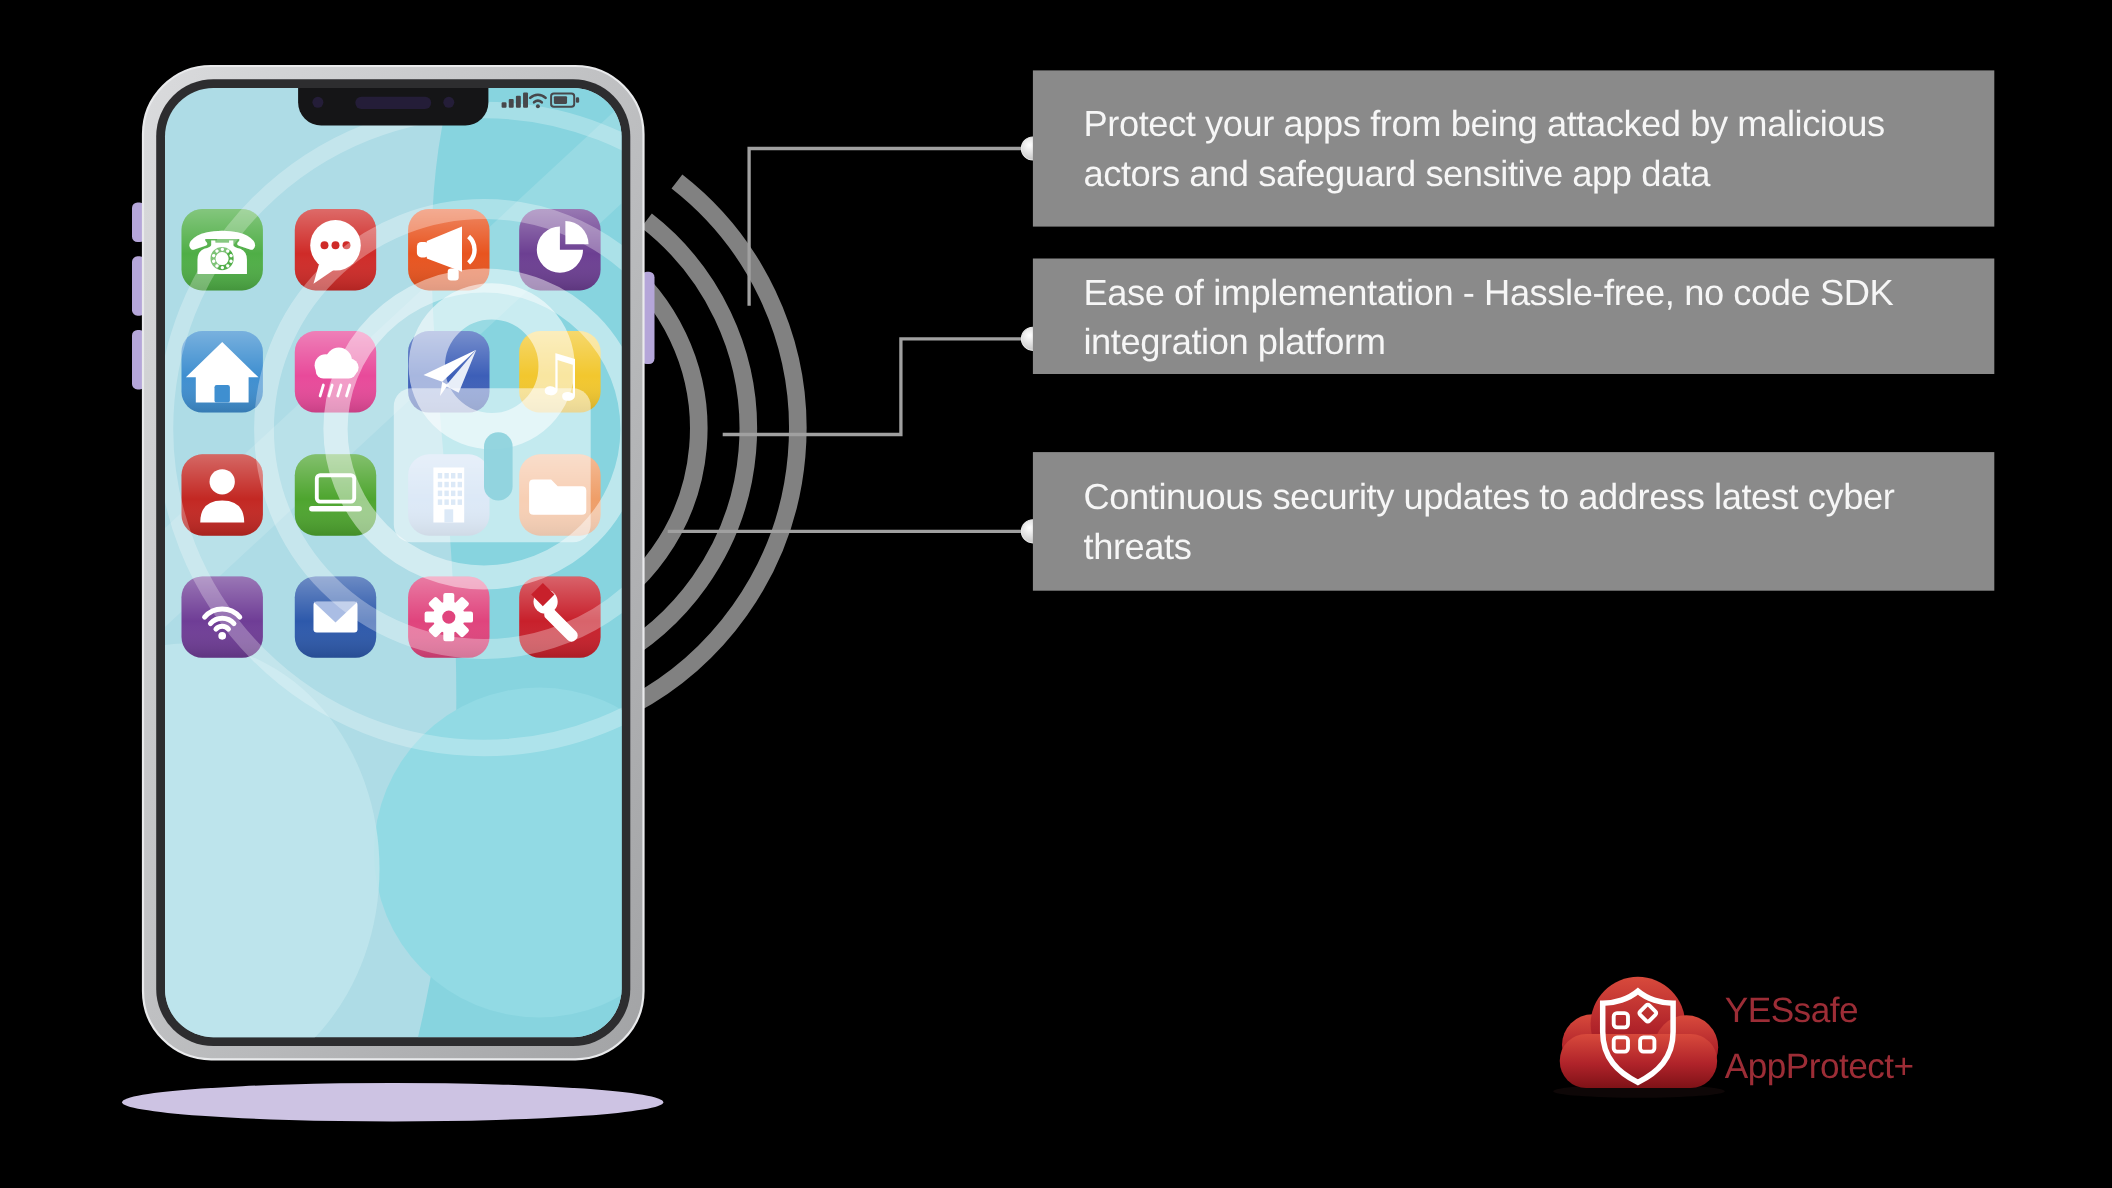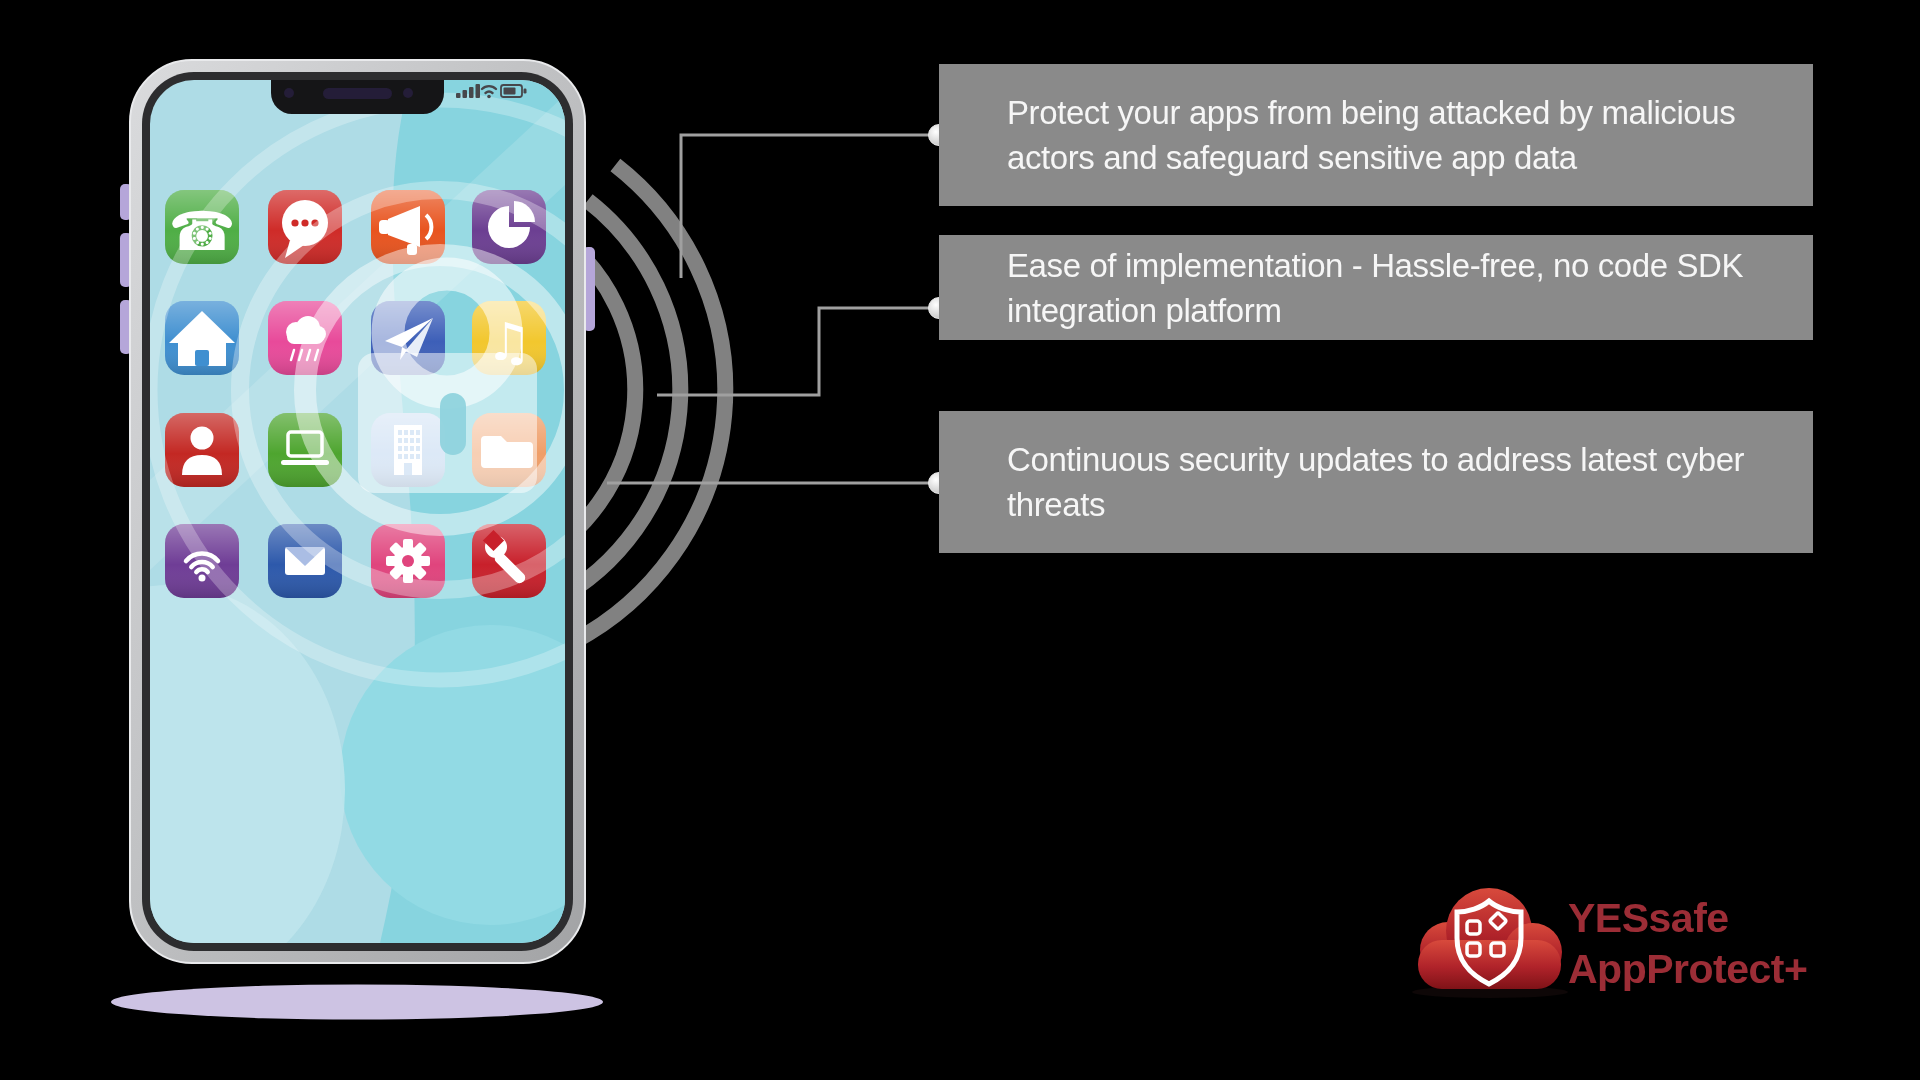--- a/index.html
+++ b/index.html
@@ -2,26 +2,26 @@
 <html><head>
 <meta charset="utf-8">
 <style>
   html,body{margin:0;padding:0;background:#000;width:1920px;height:1080px;overflow:hidden;}
   #stage{position:relative;width:1920px;height:1080px;background:#000;
          font-family:"Liberation Sans","DejaVu Sans",sans-serif;}
   #art{position:absolute;left:0;top:0;width:1920px;height:1080px;}
   .callout{position:absolute;left:939px;width:874px;background:#8a8a8a;color:#f6f6f6;
            display:flex;align-items:center;box-sizing:border-box;
            padding-left:46px;padding-right:8px;}
-  .callout-text{font-size:33px;line-height:45px;letter-spacing:-0.4px;white-space:pre-line;margin-left:22px;}
+  .callout-text{font-size:33px;line-height:45px;letter-spacing:-0.4px;white-space:pre-line;}
   .c1{top:64px;height:142px;}
   .c2{top:235px;height:105px;}
-  .c3{top:411px;height:142px;}
-  #logo-text{position:absolute;left:1568px;top:893px;color:#9c2d36;font-weight:bold;
-             font-size:41px;line-height:51px;letter-spacing:-0.5px;}
+  .c3{top:411px;height:126px;}
+  #logo-text{position:absolute;left:1568px;top:893px;color:#9c2d36;font-weight:normal;
+             font-size:32px;line-height:51px;letter-spacing:-0.5px;}
 </style>
 </head>
 <body>
 
 <div id="stage">
 
 <svg id="art" viewBox="0 0 1920 1080">
   <defs>
     <linearGradient id="bodyg" x1="0" y1="0" x2="1" y2="1">
       <stop offset="0" stop-color="#dadbdd"></stop>

